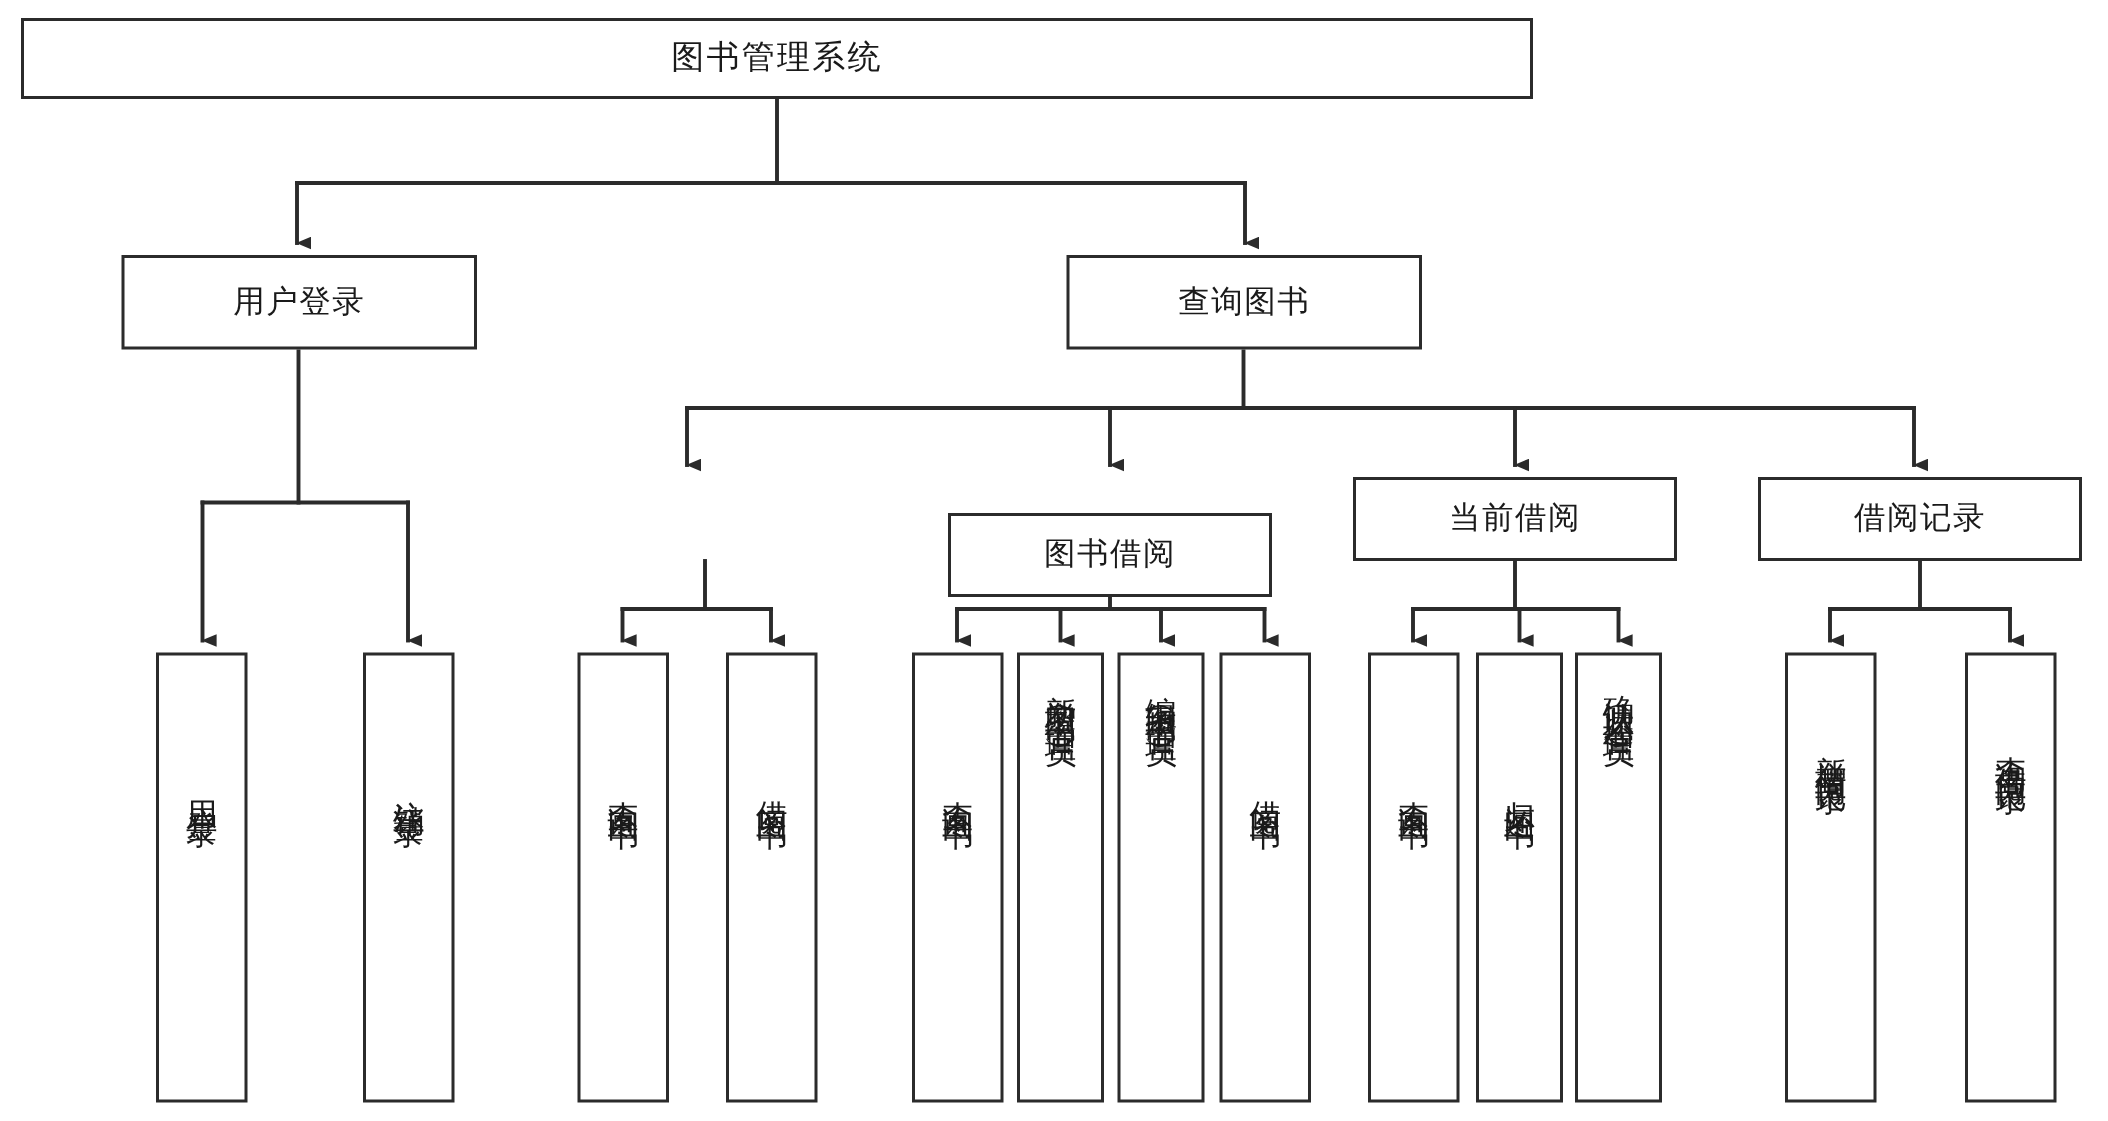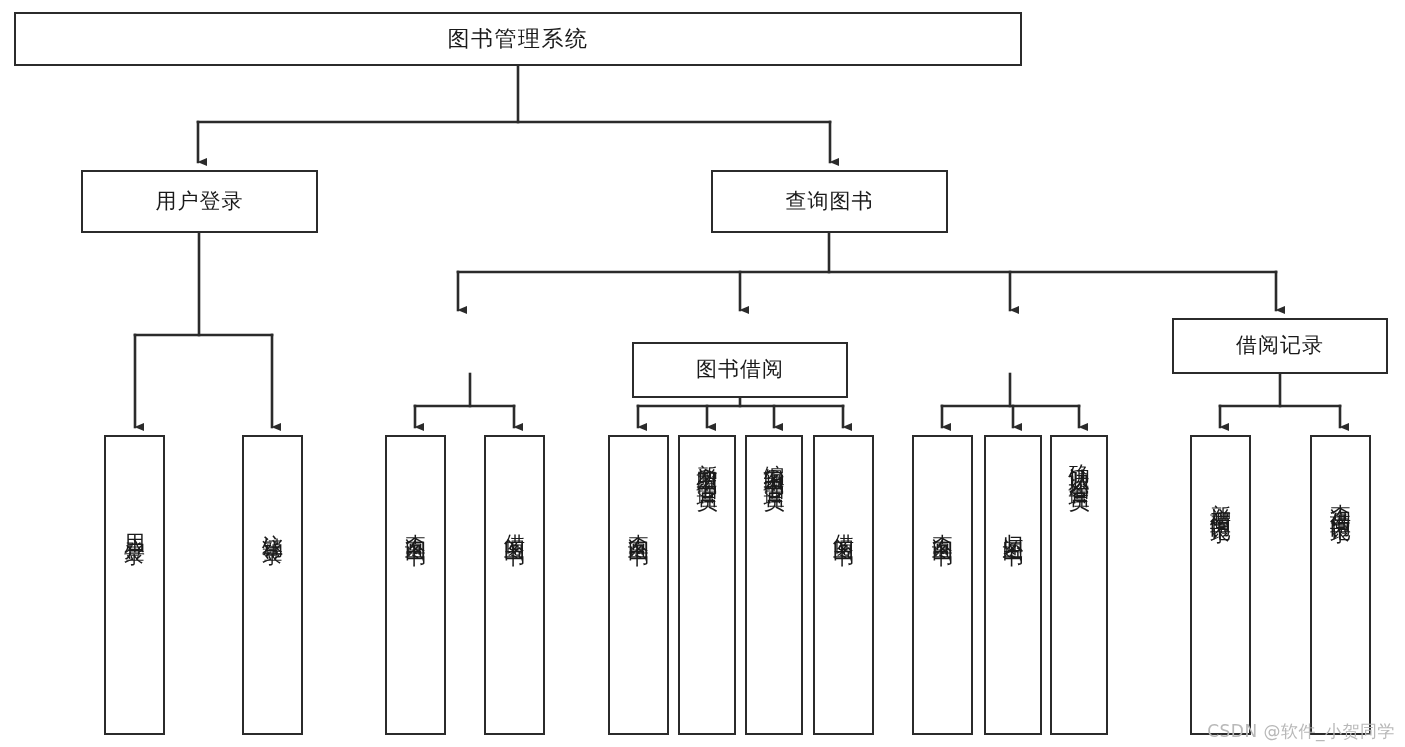--- a/index.html
+++ b/index.html
@@ -156,20 +156,23 @@
 
   <div class="node node-h" style="left:711px; top:170px; width:237px; height:63px;">
     <span class="node-label">查询图书</span>
   </div>
 
 
   <div class="node node-h" style="left:632px; top:318px; width:216px; height:56px;margin-top:24px;">
     <span class="node-label">图书借阅</span>
   </div>
 
+  <div class="node node-h" style="left:902px; top:318px; width:216px; height:56px;">
+    <span class="node-label">当前借阅</span>
+  </div>
 
   <div class="node node-h" style="left:1172px; top:318px; width:216px; height:56px;">
     <span class="node-label">借阅记录</span>
   </div>
 
   <div class="node node-v leaf-mid" style="left:104px; top:435px; width:61px; height:300px;">
     <span class="node-label">用户登录</span>
   </div>
 
   <div class="node node-v leaf-mid" style="left:242px; top:435px; width:61px; height:300px;">
@@ -213,15 +216,14 @@
   </div>
 
   <div class="node node-v leaf-med" style="left:1190px; top:435px; width:61px; height:300px;">
     <span class="node-label">新增借阅记录</span>
   </div>
 
   <div class="node node-v leaf-med" style="left:1310px; top:435px; width:61px; height:300px;">
     <span class="node-label">查询借阅记录</span>
   </div>
 
-  <div id="watermark">CSDN @软件_小贺同学</div>
 
 </div>
 
 </body></html>

